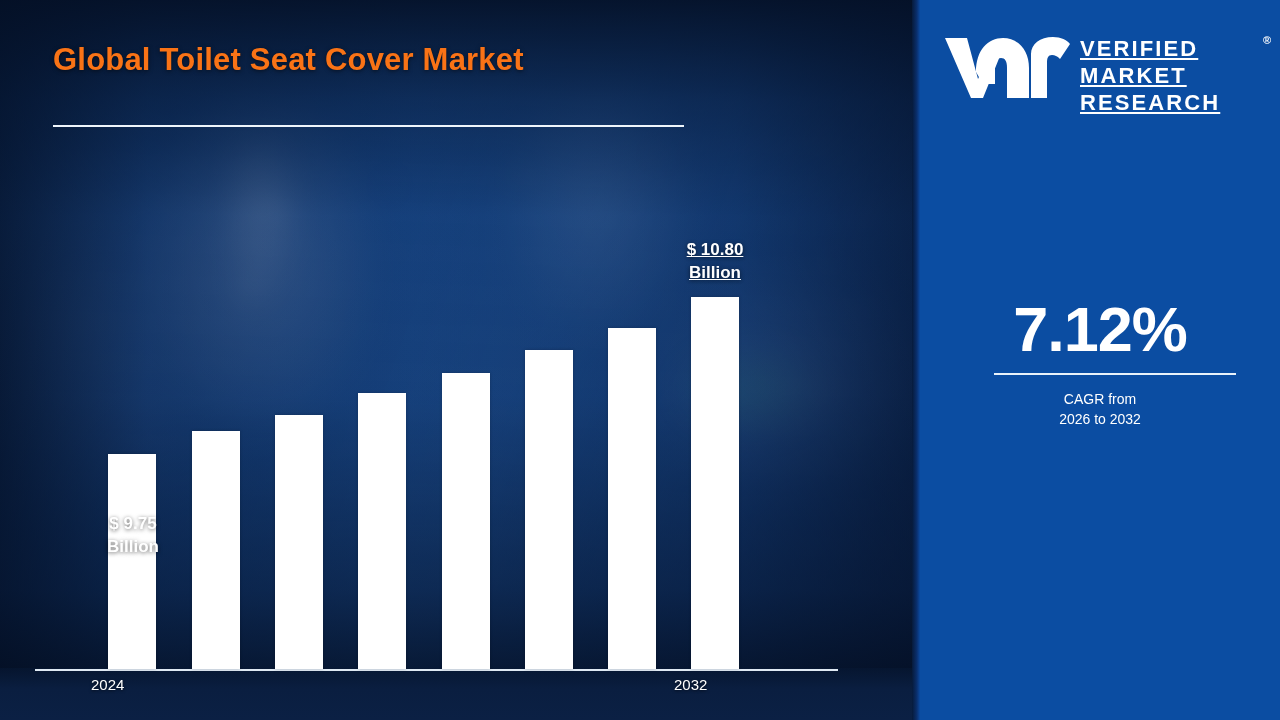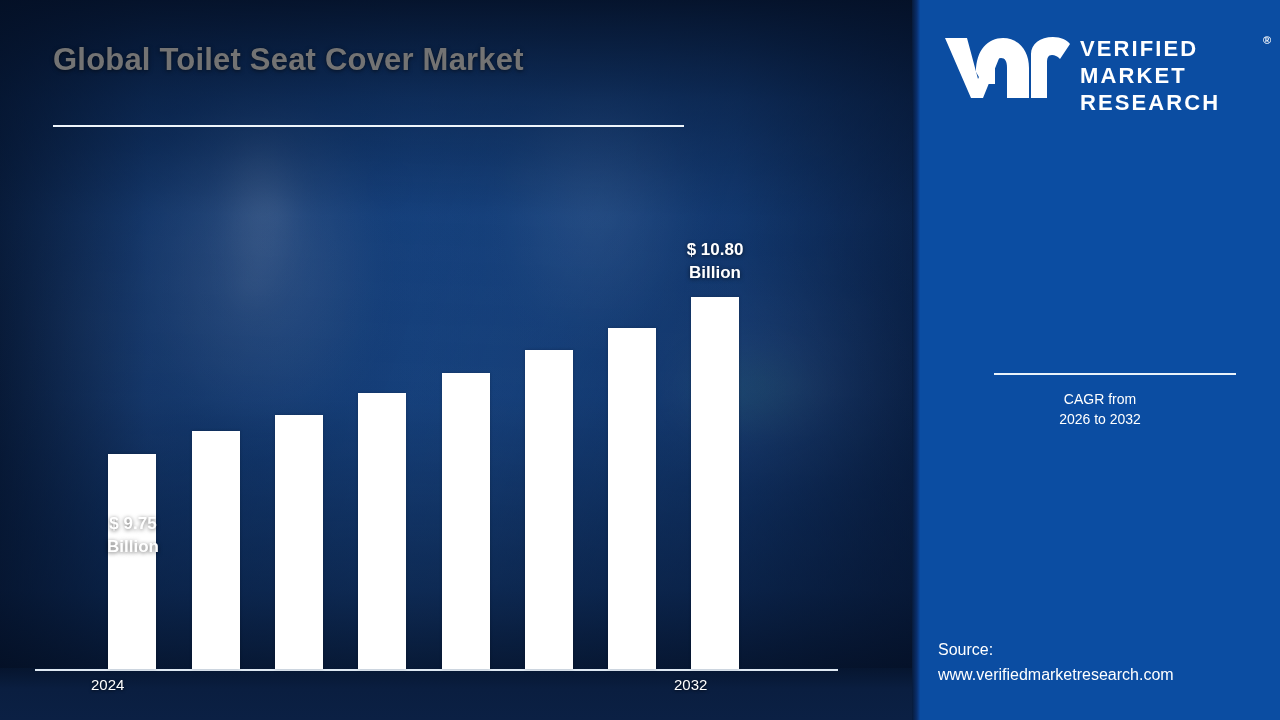--- a/index.html
+++ b/index.html
@@ -92,21 +92,21 @@
     position: absolute;
     left: 0; bottom: 0; width: 920px; height: 52px;
     background: linear-gradient(180deg, rgba(7,24,52,.55) 0%, #0a1e40 40%, #0b2044 100%);
   }
 
   
   .title {
     position: absolute;
     left: 53px; top: 42px;
     width: 700px;
-    color: #737373;
+    color: #f97316;
     font-size: 31px;
     font-weight: bold;
     letter-spacing: .2px;
     text-shadow: 0 1px 4px rgba(0,0,0,.55);
   }
   .title-rule {
     position: absolute;
     left: 53px; top: 125px;
     width: 631px; height: 2px;
     background: #eef5fb;
@@ -135,21 +135,21 @@
     position: absolute;
     color: #ffffff;
     font-size: 17px;
     font-weight: bold;
     line-height: 1.35;
     text-align: center;
     text-shadow: 0 1px 4px rgba(0,0,0,.6);
     white-space: pre-line;
   }
   #label-first { left: 78px; top: 513px; width: 110px; }
-  #label-last  { left: 660px; top: 239px; width: 110px; }
+  #label-last  { left: 660px; top: 239px; width: 110px; text-decoration: underline; }
 
   .year-label {
     position: absolute;
     top: 676px;
     color: #ffffff;
     font-size: 15px;
     width: 80px;
     text-shadow: 0 1px 3px rgba(0,0,0,.6);
   }
   #year-first { left: 91px; }
@@ -177,20 +177,21 @@
   }
   .logo-mark { position: absolute; left: 0; top: 5px; }
   .logo-text {
     position: absolute;
     left: 137px; top: 8px;
     color: #ffffff;
     font-size: 22px;
     font-weight: bold;
     letter-spacing: 2.1px;
     line-height: 1.23;
+    text-decoration: underline;
   }
   .logo-reg {
     position: absolute;
     left: 320px; top: 7px;
     color: #ffffff;
     font-size: 11px;
     font-weight: bold;
   }
 
   
@@ -289,22 +290,19 @@
           <path d="M88 22 C88 12 97 5 110 5 C118 5 124 8 127 12 L117 27
                    C114 24 112 23 109 23 C105 23 104 26 104 31 V66 H88 Z" fill="#ffffff"></path>
         </svg>
       </div>
       <div class="logo-text" style="white-space:pre-line;">VERIFIED
 MARKET
 RESEARCH</div>
       <div class="logo-reg">®</div>
     </div>
 
+    <div class="cagr-value">7.12%</div>
     <div class="cagr-rule"></div>
     <div class="cagr-caption">CAGR from
 2026  to  2032</div>
 
-    <div class="source-block">
-      <div>Source:</div>
-      <div>www.verifiedmarketresearch.com</div>
-    </div>
   </div>
 </div>
 
 </body></html>

